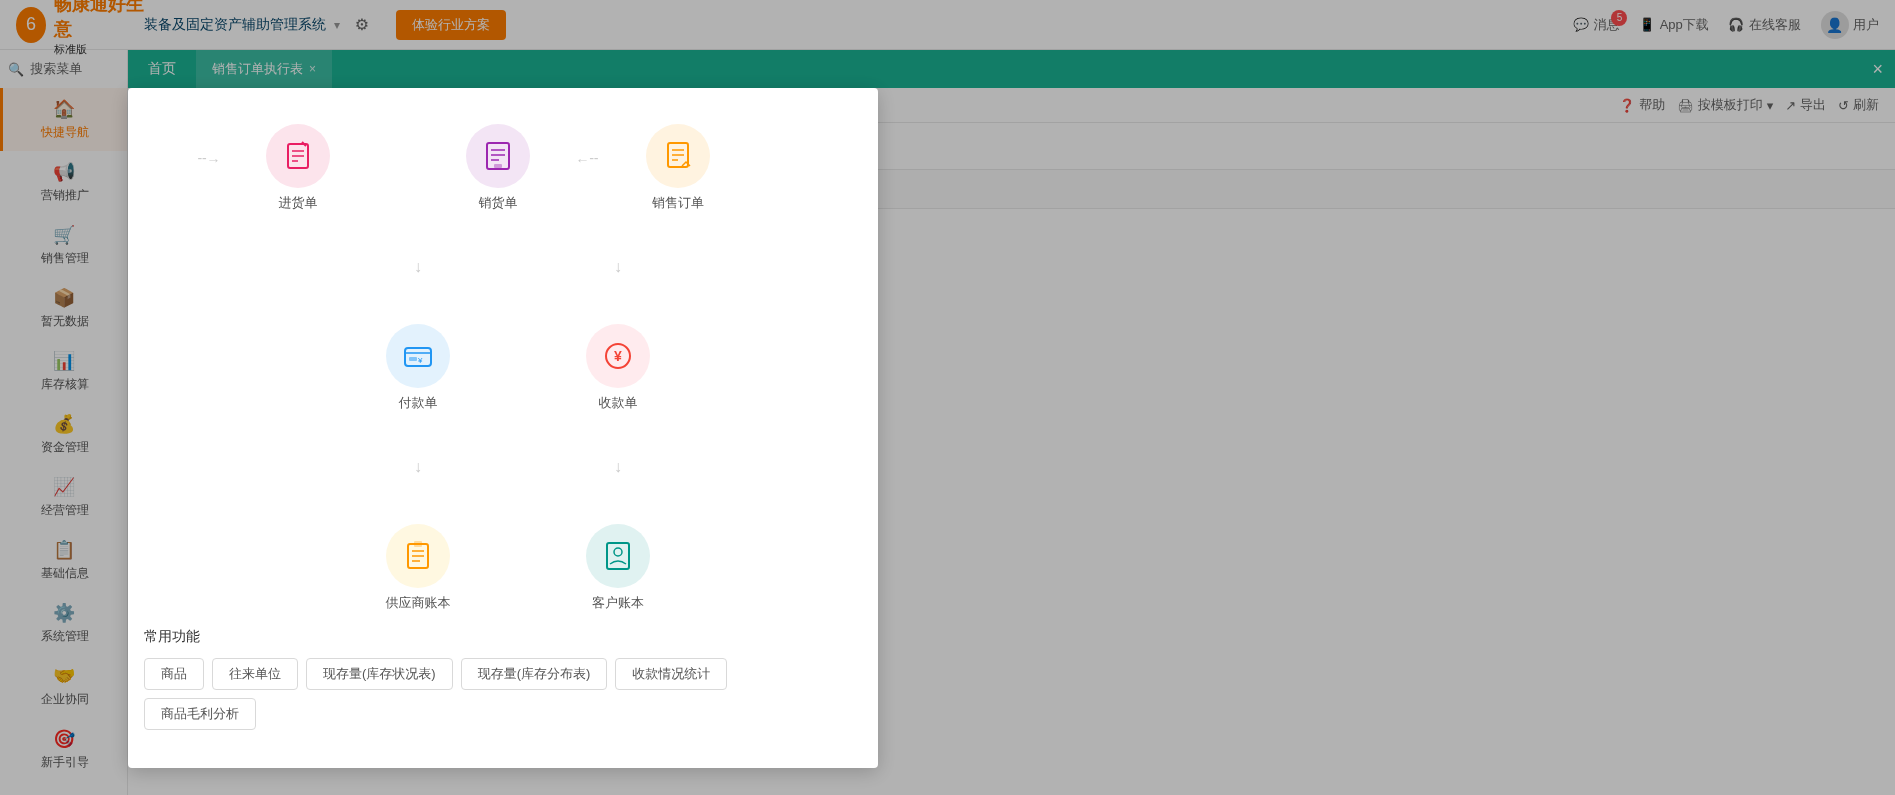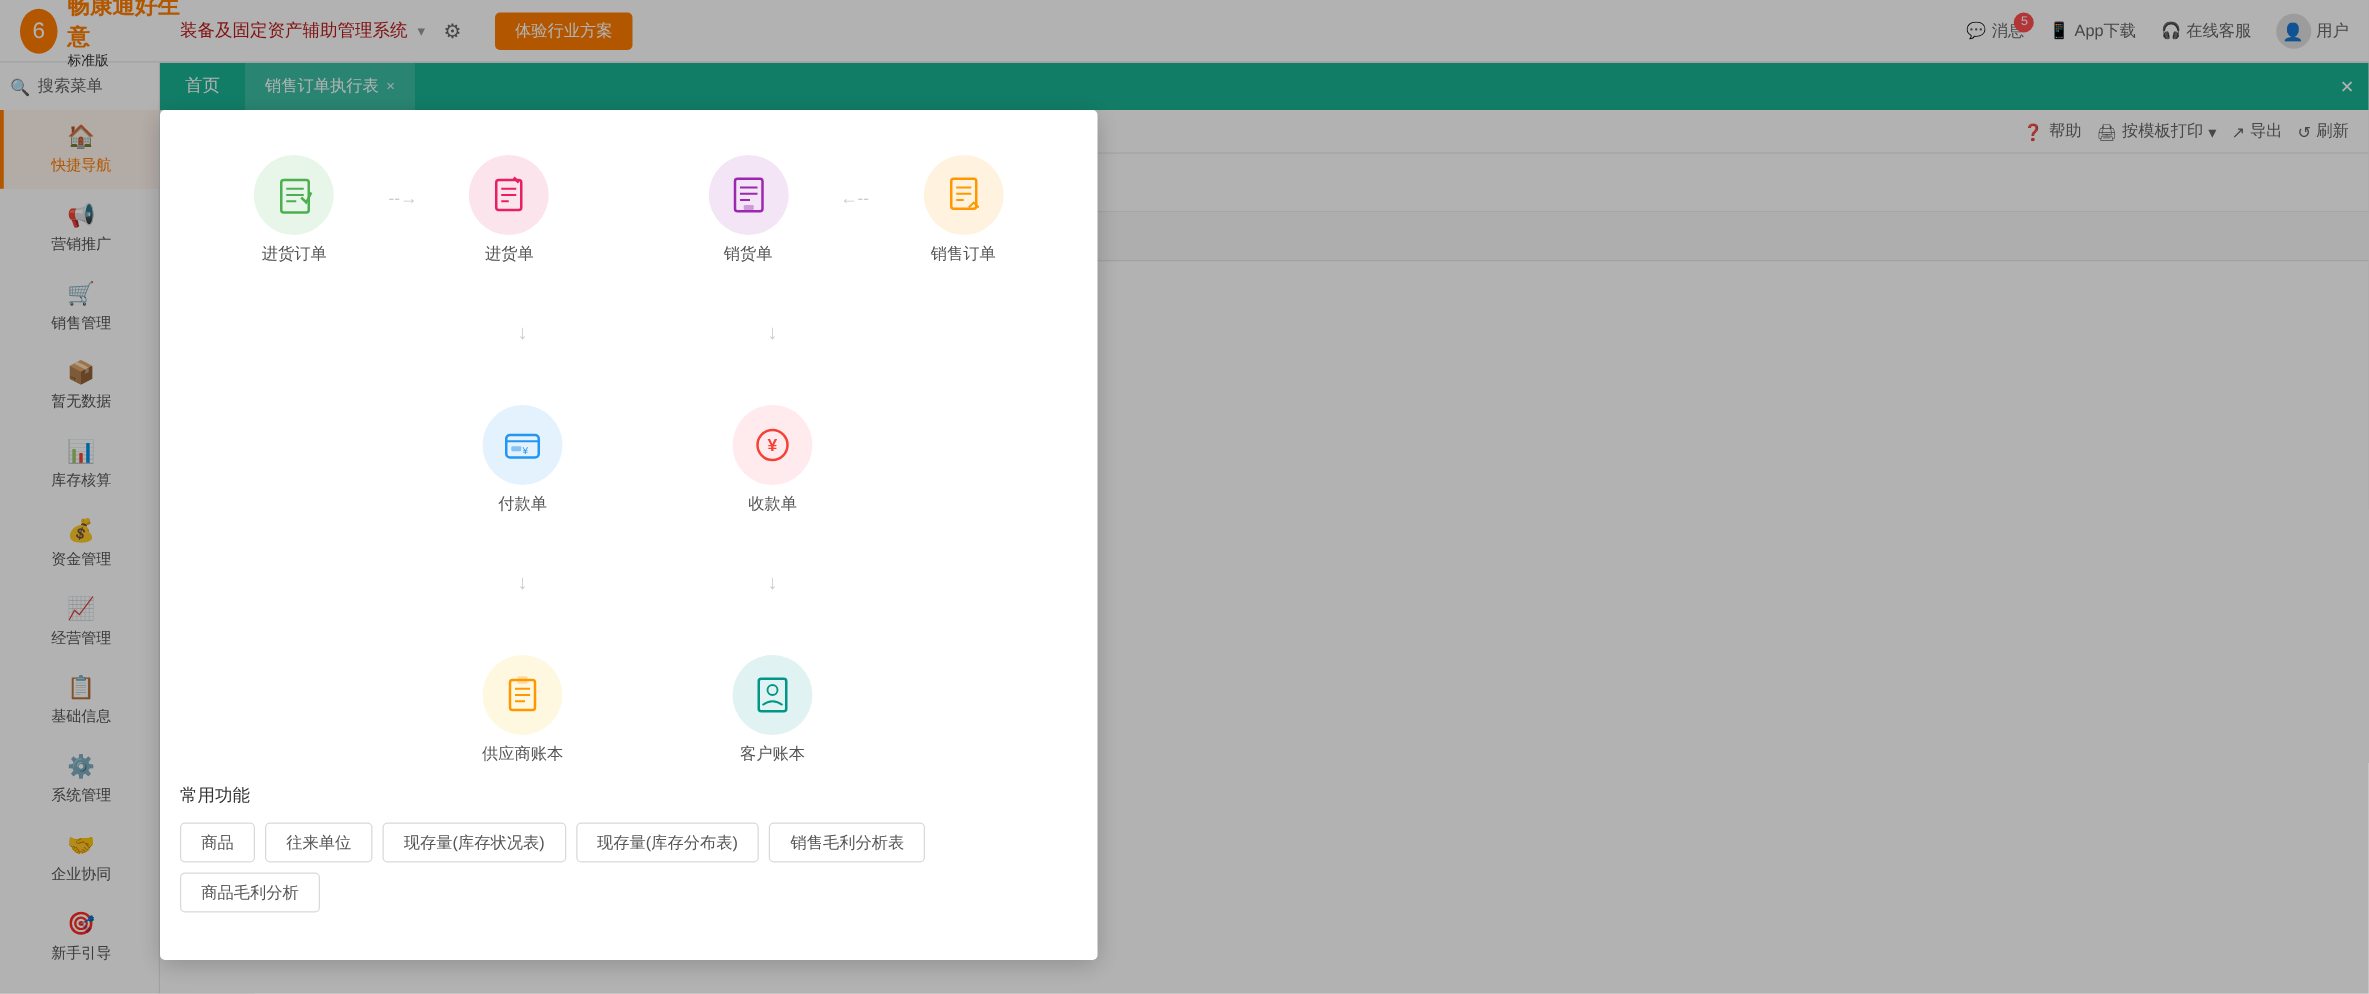--- a/index.html
+++ b/index.html
@@ -40,21 +40,21 @@
     }
     .logo-text .brand { color: #ff7d00; font-weight: bold; font-size: 18px; }
     .system-title-area {
       display: flex;
       align-items: center;
       gap: 8px;
       flex: 1;
     }
     .system-title {
       font-size: 14px;
-      color: #b91c1c;
+      color: #0c4a6e;
     }
     .dropdown-arrow {
       color: #999;
       font-size: 12px;
       cursor: pointer;
     }
     .settings-icon {
       width: 28px;
       height: 28px;
       display: flex;
@@ -586,32 +586,20 @@
   </div>
 </div>
 
 <div class="modal-overlay">
   <div class="modal-box">
 
     <div class="flow-container">
 
       <div class="flow-row">
 
-        <div class="flow-node-wrap">
-          <div class="flow-circle circle-green">
-            <svg width="36" height="36" viewBox="0 0 36 36" fill="none">
-              <rect x="8" y="6" width="22" height="26" rx="2" fill="none" stroke="#4caf50" stroke-width="2"></rect>
-              <line x1="12" y1="13" x2="26" y2="13" stroke="#4caf50" stroke-width="1.5"></line>
-              <line x1="12" y1="18" x2="26" y2="18" stroke="#4caf50" stroke-width="1.5"></line>
-              <line x1="12" y1="23" x2="20" y2="23" stroke="#4caf50" stroke-width="1.5"></line>
-              <polyline points="24,20 28,24 32,16" stroke="#4caf50" stroke-width="2" fill="none"></polyline>
-            </svg>
-          </div>
-          <span class="flow-label">进货订单</span>
-        </div>
 
         <div class="h-arrow-dashed">
           - - →
         </div>
 
         <div class="flow-node-wrap">
           <div class="flow-circle circle-pink">
             <svg width="36" height="36" viewBox="0 0 36 36" fill="none">
               <rect x="8" y="6" width="20" height="24" rx="2" fill="none" stroke="#e91e63" stroke-width="2"></rect>
               <line x1="12" y1="13" x2="24" y2="13" stroke="#e91e63" stroke-width="1.5"></line>
@@ -732,21 +720,21 @@
 
     </div>
 
     <div class="common-functions">
       <div class="common-title">常用功能</div>
       <div class="func-buttons">
         <button class="func-btn">商品</button>
         <button class="func-btn">往来单位</button>
         <button class="func-btn">现存量(库存状况表)</button>
         <button class="func-btn">现存量(库存分布表)</button>
-        <button class="func-btn">销售毛利分析表</button>
+        <button class="func-btn">收款情况统计</button>
         <button class="func-btn">商品毛利分析</button>
       </div>
     </div>
 
     <div style="padding: 8px 40px 10px; display:flex; align-items:center;">
       
       
     </div>
 
   </div>

